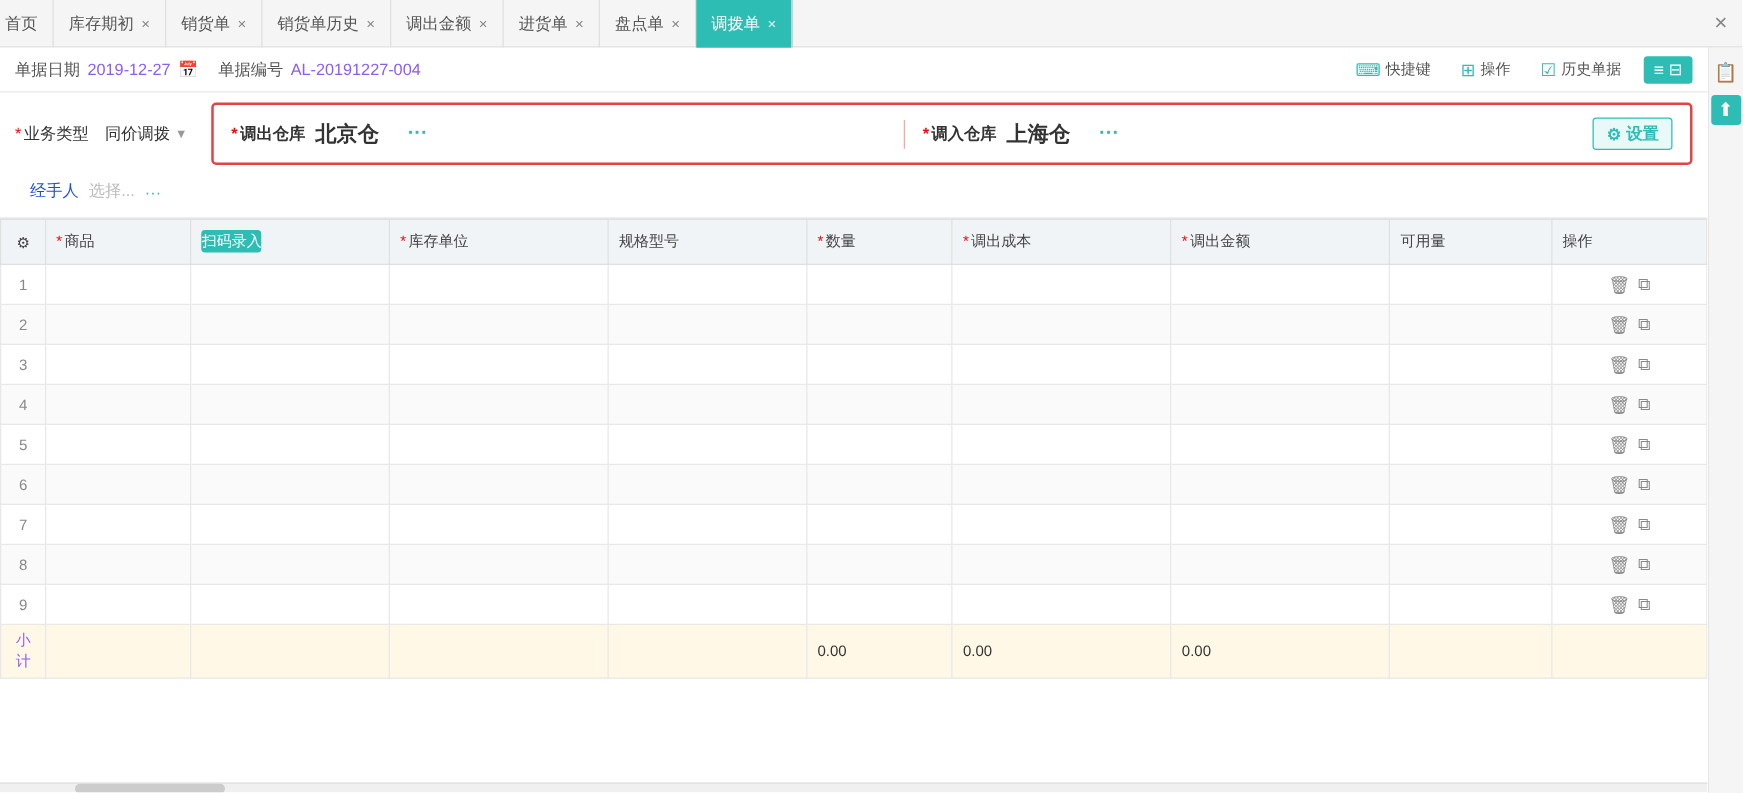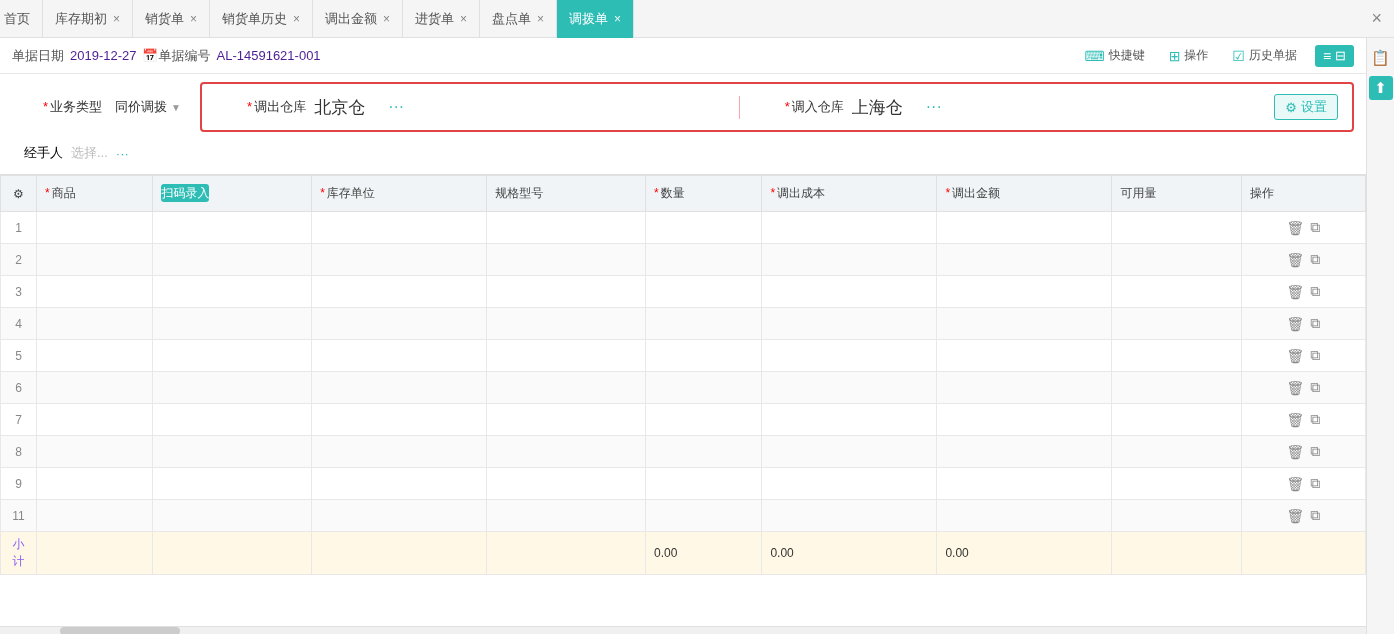--- a/index.html
+++ b/index.html
@@ -46,31 +46,32 @@
       display: flex;
       align-items: center;
       justify-content: space-between;
       padding: 6px 12px;
       border-bottom: 1px solid #e8e8e8;
       background: #fff;
     }
     .top-bar-left {
       display: flex;
       align-items: center;
+      gap: 16px;
       text-align: right;
     }
     .doc-field {
       display: flex;
       align-items: center;
       gap: 6px;
       font-size: 13px;
       color: #333;
     }
     .doc-field .label { color: #555; }
-    .doc-field .value { color: #4c1d95; font-weight: 500; }
+    .doc-field .value { color: #8b5cf6; font-weight: 500; }
     .calendar-icon {
       width: 16px;
       height: 16px;
       display: inline-flex;
       align-items: center;
       justify-content: center;
       color: #2ebdb5;
       cursor: pointer;
     }
     .top-bar-right {
@@ -111,21 +112,20 @@
       gap: 12px;
     }
     .field-group {
       display: flex;
       align-items: center;
       gap: 6px;
     }
     .field-label {
       color: #333;
       white-space: nowrap;
-      margin-left: 31px;
     }
     .required-star { color: #f00; margin-right: 2px; }
     .field-select {
       display: flex;
       align-items: center;
       gap: 4px;
       cursor: pointer;
       padding: 3px 6px;
       border-radius: 3px;
       border: 1px solid transparent;
@@ -135,20 +135,21 @@
 
     
     .warehouse-section {
       border: 2px solid #e04444;
       border-radius: 4px;
       padding: 10px 14px;
       display: flex;
       align-items: center;
       gap: 0;
       flex: 1;
+      font-weight: bold;
     }
     .warehouse-group {
       display: flex;
       align-items: center;
       gap: 8px;
       flex: 1;
     }
     .warehouse-group + .warehouse-group {
       border-left: 1px solid #fca5a5;
       padding-left: 14px;
@@ -179,21 +180,21 @@
       white-space: nowrap;
     }
 
     
     .handler-row {
       display: flex;
       align-items: center;
       gap: 8px;
       padding: 4px 12px;
     }
-    .handler-label { color: #000000; font-family: Liberation Serif, serif; }
+    .handler-label { color: #1d4ed8; font-family: Liberation Serif, serif; }
     .handler-placeholder { color: #bbb; }
     .handler-more { color: #2ebdb5; cursor: pointer; }
 
     
     .table-container {
       flex: 1;
       overflow: auto;
       border-top: 1px solid #e0e0e0;
     }
     table {
@@ -350,21 +351,21 @@
 
     <div class="top-bar">
       <div class="top-bar-left">
         <div class="doc-field">
           <span class="label">单据日期</span>
           <span class="value">2019-12-27</span>
           <span class="calendar-icon">📅</span>
         </div>
         <div class="doc-field">
           <span class="label">单据编号</span>
-          <span class="value">AL-14591621-001</span>
+          <span class="value">AL-20191227-004</span>
         </div>
       </div>
       <div class="top-bar-right">
         <div class="toolbar-btn">
           <span class="toolbar-btn-icon">⌨</span>
           <span>快捷键</span>
         </div>
         <div class="toolbar-btn">
           <span class="toolbar-btn-icon">⊞</span>
           <span>操作</span>
@@ -588,37 +589,20 @@
       <td></td>
       <td></td>
       <td></td>
       <td>
         <div class="action-cell">
           <span class="action-icon">🗑</span>
           <span class="action-icon">⧉</span>
         </div>
       </td>
     </tr>
-            <tr>
-      <td class="row-num">11</td>
-      <td></td>
-      <td></td>
-      <td></td>
-      <td></td>
-      <td></td>
-      <td></td>
-      <td></td>
-      <td></td>
-      <td>
-        <div class="action-cell">
-          <span class="action-icon">🗑</span>
-          <span class="action-icon">⧉</span>
-        </div>
-      </td>
-    </tr>
             <tr style="background: rgb(255, 248, 230);">
   <td class="row-num" style="color:#8b5cf6;font-size:12px;">小计</td>
   <td></td>
   <td></td>
   <td></td>
   <td></td>
   <td style="color:#333;font-weight:500;">0.00</td>
   <td style="color:#333;font-weight:500;">0.00</td>
   <td style="color:#333;font-weight:500;">0.00</td>
   <td></td>

